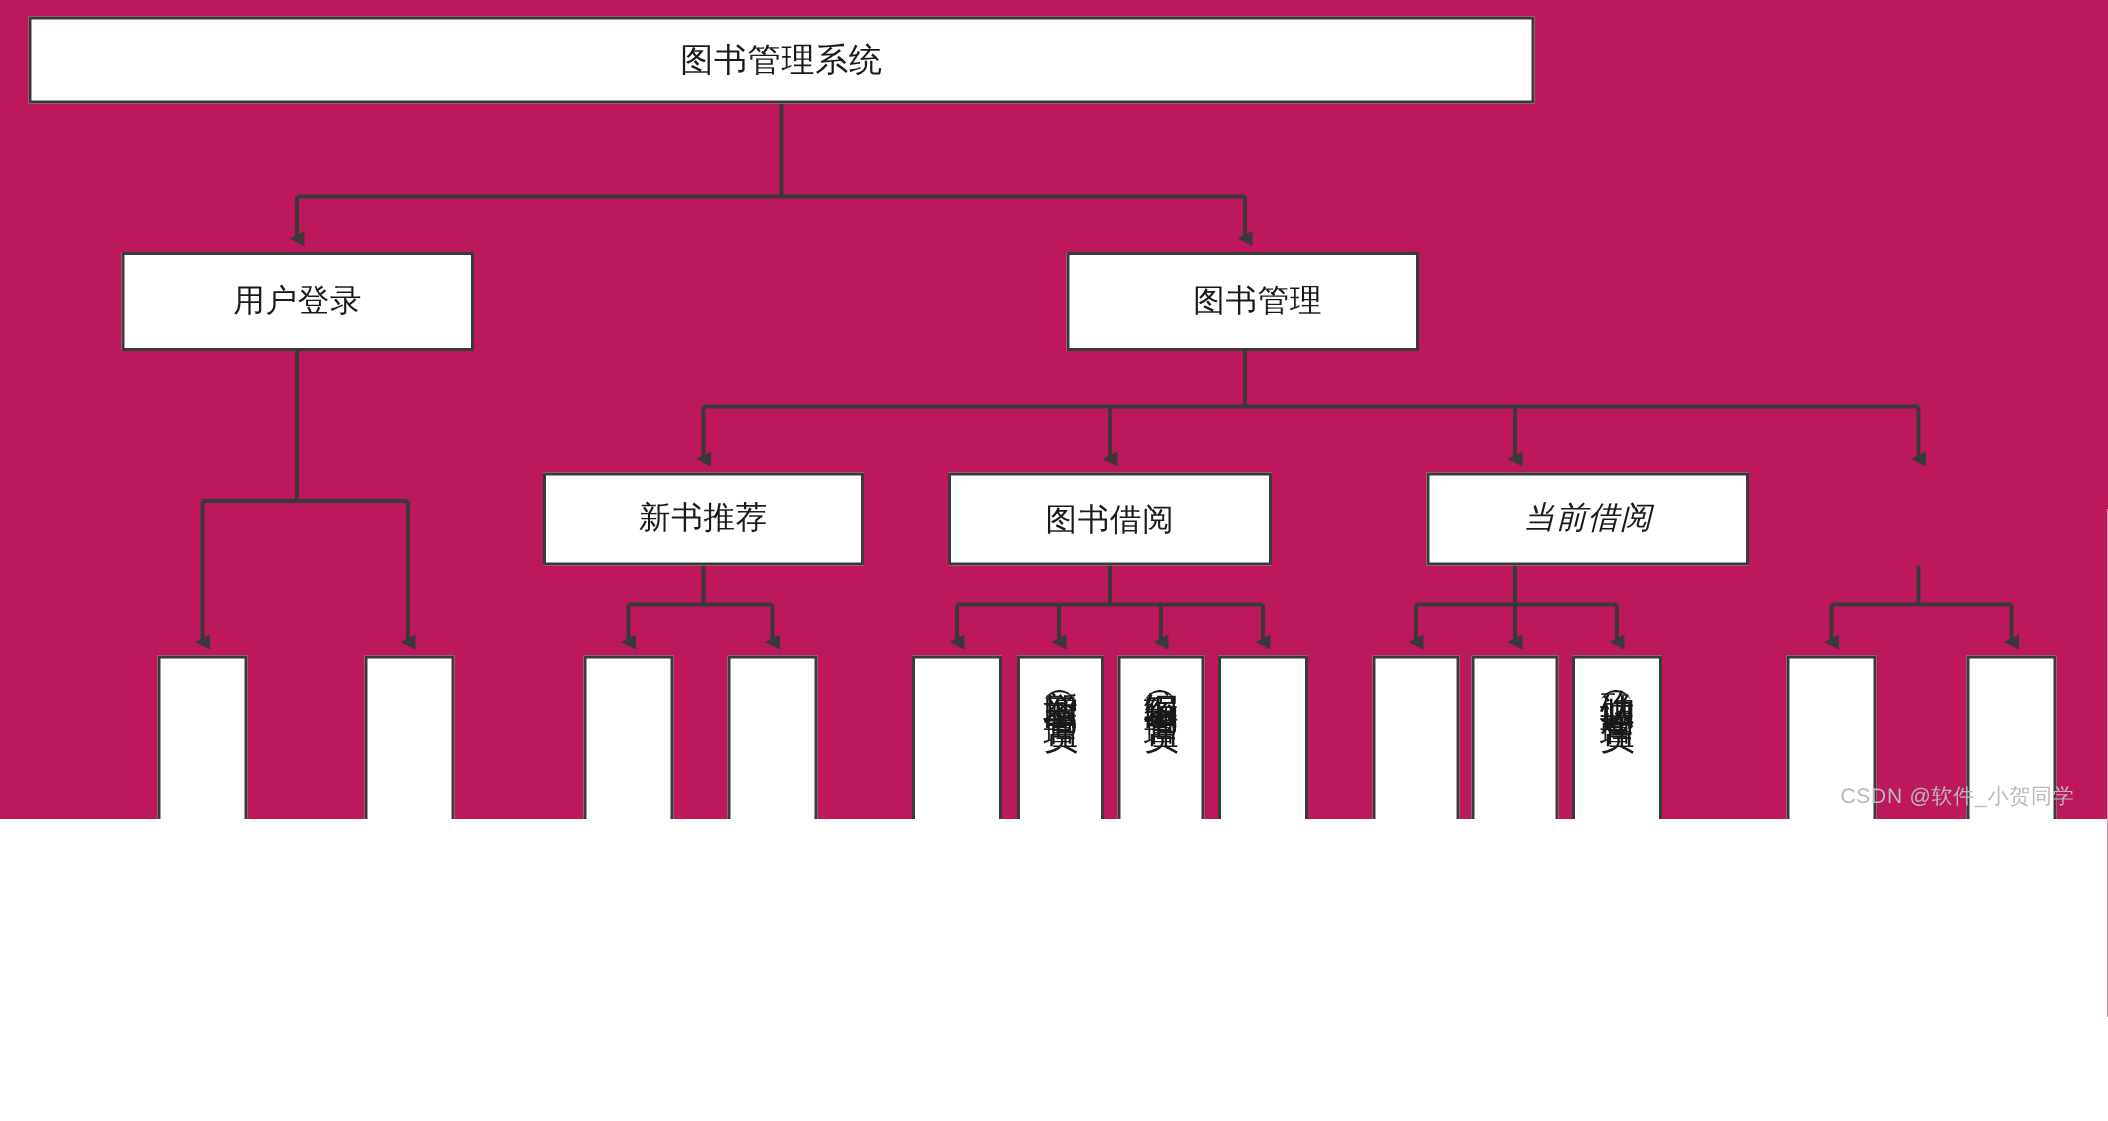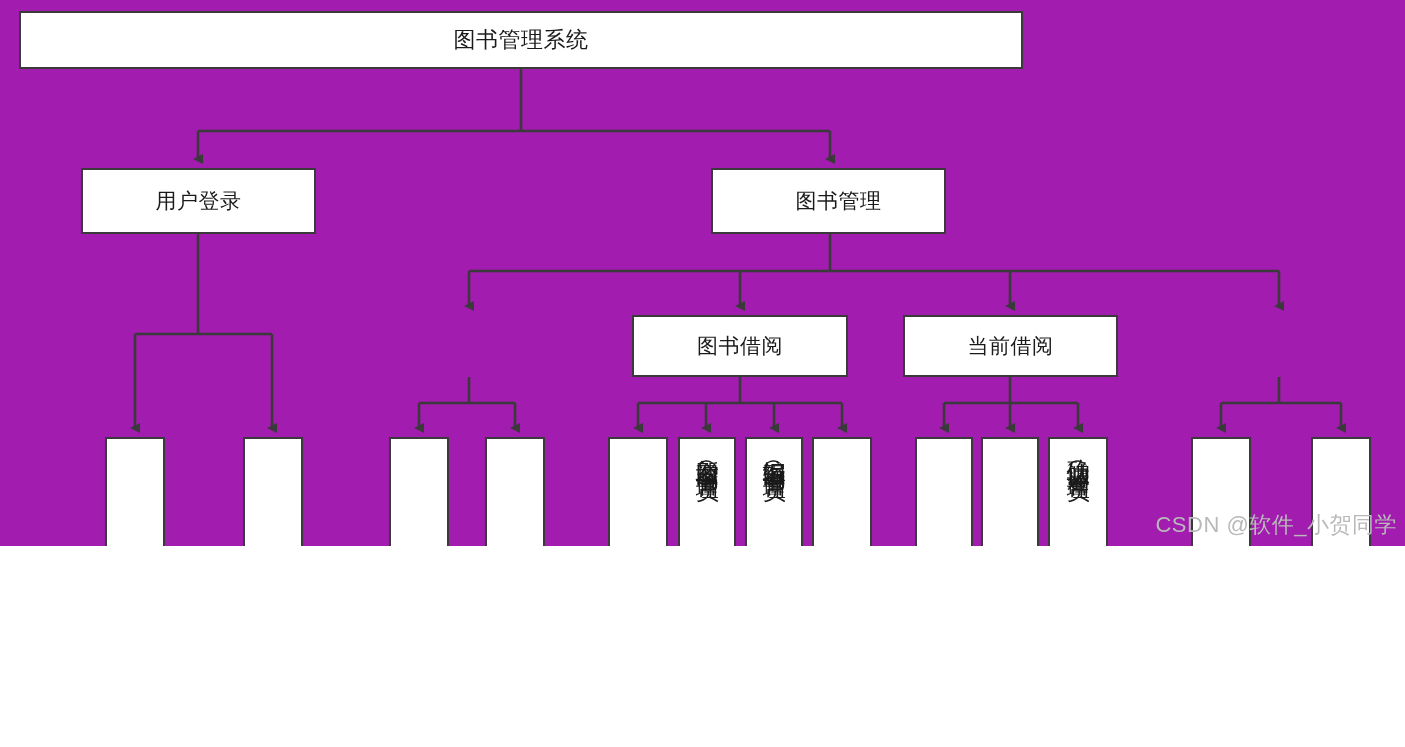--- a/index.html
+++ b/index.html
@@ -8,21 +8,21 @@
     padding: 0;
     background: #ffffff;
   }
   body {
     font-family: "Liberation Sans", "DejaVu Sans", sans-serif;
   }
   #diagram-root {
     position: relative;
     width: 1405px;
     height: 546px;
-    background: #a21caf;
+    background: #be185d;
     overflow: hidden;
   }
   #edges-layer {
     position: absolute;
     left: 0;
     top: 0;
     width: 1405px;
     height: 747px;
     pointer-events: none;
   }
@@ -69,23 +69,23 @@
   
   .node.v.tall-text {
     padding-top: 2px;
   }
   .node.v.mid-text {
     align-items: center;
     padding-top: 0;
   }
   #watermark {
     position: absolute;
-    right: 8px;
+    right: 22px;
     bottom: 6px;
-    font-size: 22px;
+    font-size: 14px;
     color: #b9b9b9;
     letter-spacing: 0.5px;
     z-index: 5;
     white-space: nowrap;
     user-select: none;
   }
 </style>
 </head>
 <body>
 
@@ -145,24 +145,27 @@
     <span class="node-label">图书管理系统</span>
   </div>
 
   <div class="node h" style="left:81px; top:168px; width:235px; height:66px;">
     <span class="node-label">用户登录</span>
   </div>
   <div class="node h" style="left:711px; top:168px; width:235px; height:66px;padding-left:20px;">
     <span class="node-label">图书管理</span>
   </div>
 
+  <div class="node h" style="left:362px; top:315px; width:214px; height:62px;">
+    <span class="node-label">新书推荐</span>
+  </div>
   <div class="node h" style="left:632px; top:315px; width:216px; height:62px;font-family:Liberation Serif, serif;">
     <span class="node-label">图书借阅</span>
   </div>
-  <div class="node h" style="left:903px; top:315px; width:215px; height:62px;">
+  <div class="node h" style="left:951px; top:315px; width:215px; height:62px;font-style:italic;">
     <span class="node-label">当前借阅</span>
   </div>
 
   <div class="node v mid-text" style="left:105px; top:437px; width:60px; height:297px;">
     <span class="node-label">用户登录</span>
   </div>
   <div class="node v mid-text" style="left:243px; top:437px; width:60px; height:297px;">
     <span class="node-label">注销登录</span>
   </div>
 

